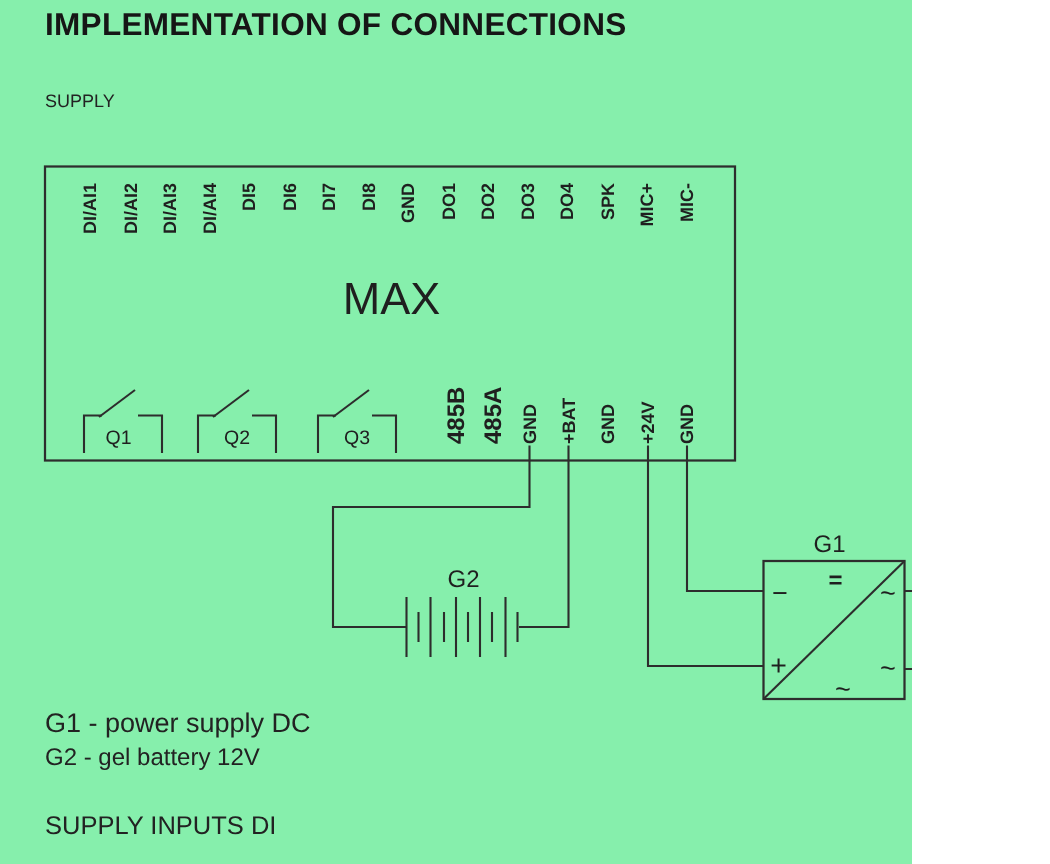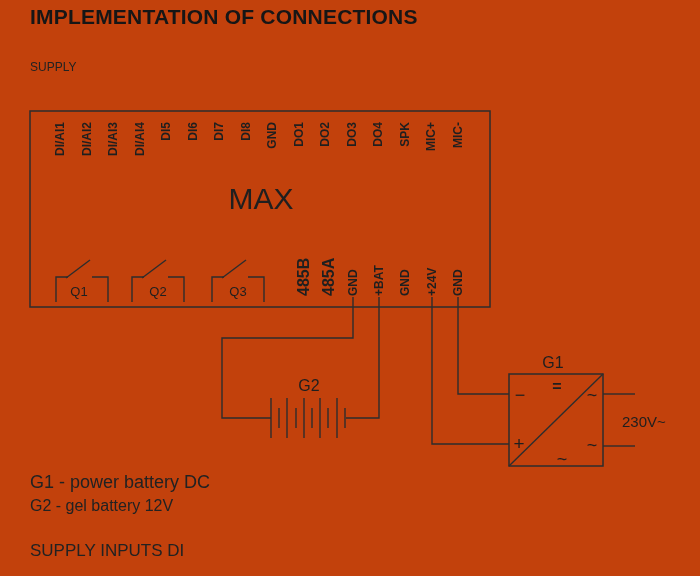--- a/index.html
+++ b/index.html
@@ -1,20 +1,20 @@
 <!DOCTYPE html>
 <html><head>
 <meta charset="utf-8">
 <style>
   html, body { margin: 0; padding: 0; background: #ffffff; }
   .canvas {
     position: relative;
-    width: 700px;
+    width: 608px;
     height: 576px;
-    background: #c2410c;
+    background: #86efac;
     font-family: "Liberation Sans", sans-serif;
     color: #1f1f1f;
     overflow: hidden;
   }
   .page-title {
     position: absolute;
     left: 30px; top: 5px;
     font-size: 21px;
     font-weight: bold;
     letter-spacing: 0.2px;
@@ -132,17 +132,17 @@
       <text class="sym" x="592" y="401" text-anchor="middle">~</text>
       <text class="sym" x="592" y="451" text-anchor="middle">~</text>
       <text class="sym" x="562" y="465" text-anchor="middle">~</text>
       <line class="thin" x1="603" y1="394" x2="635" y2="394"></line>
       <line class="thin" x1="603" y1="446" x2="635" y2="446"></line>
     </g>
     <text class="comp-label" x="553" y="368" text-anchor="middle">G1</text>
     <text class="volt-label" x="622" y="427">230V~</text>
   </svg>
 
-  <div class="legend-line-1">G1 - power battery DC</div>
+  <div class="legend-line-1">G1 - power supply DC</div>
   <div class="legend-line-2">G2 - gel battery 12V</div>
   <div class="footer-heading">SUPPLY INPUTS DI</div>
 
 </div>
 
 </body></html>

